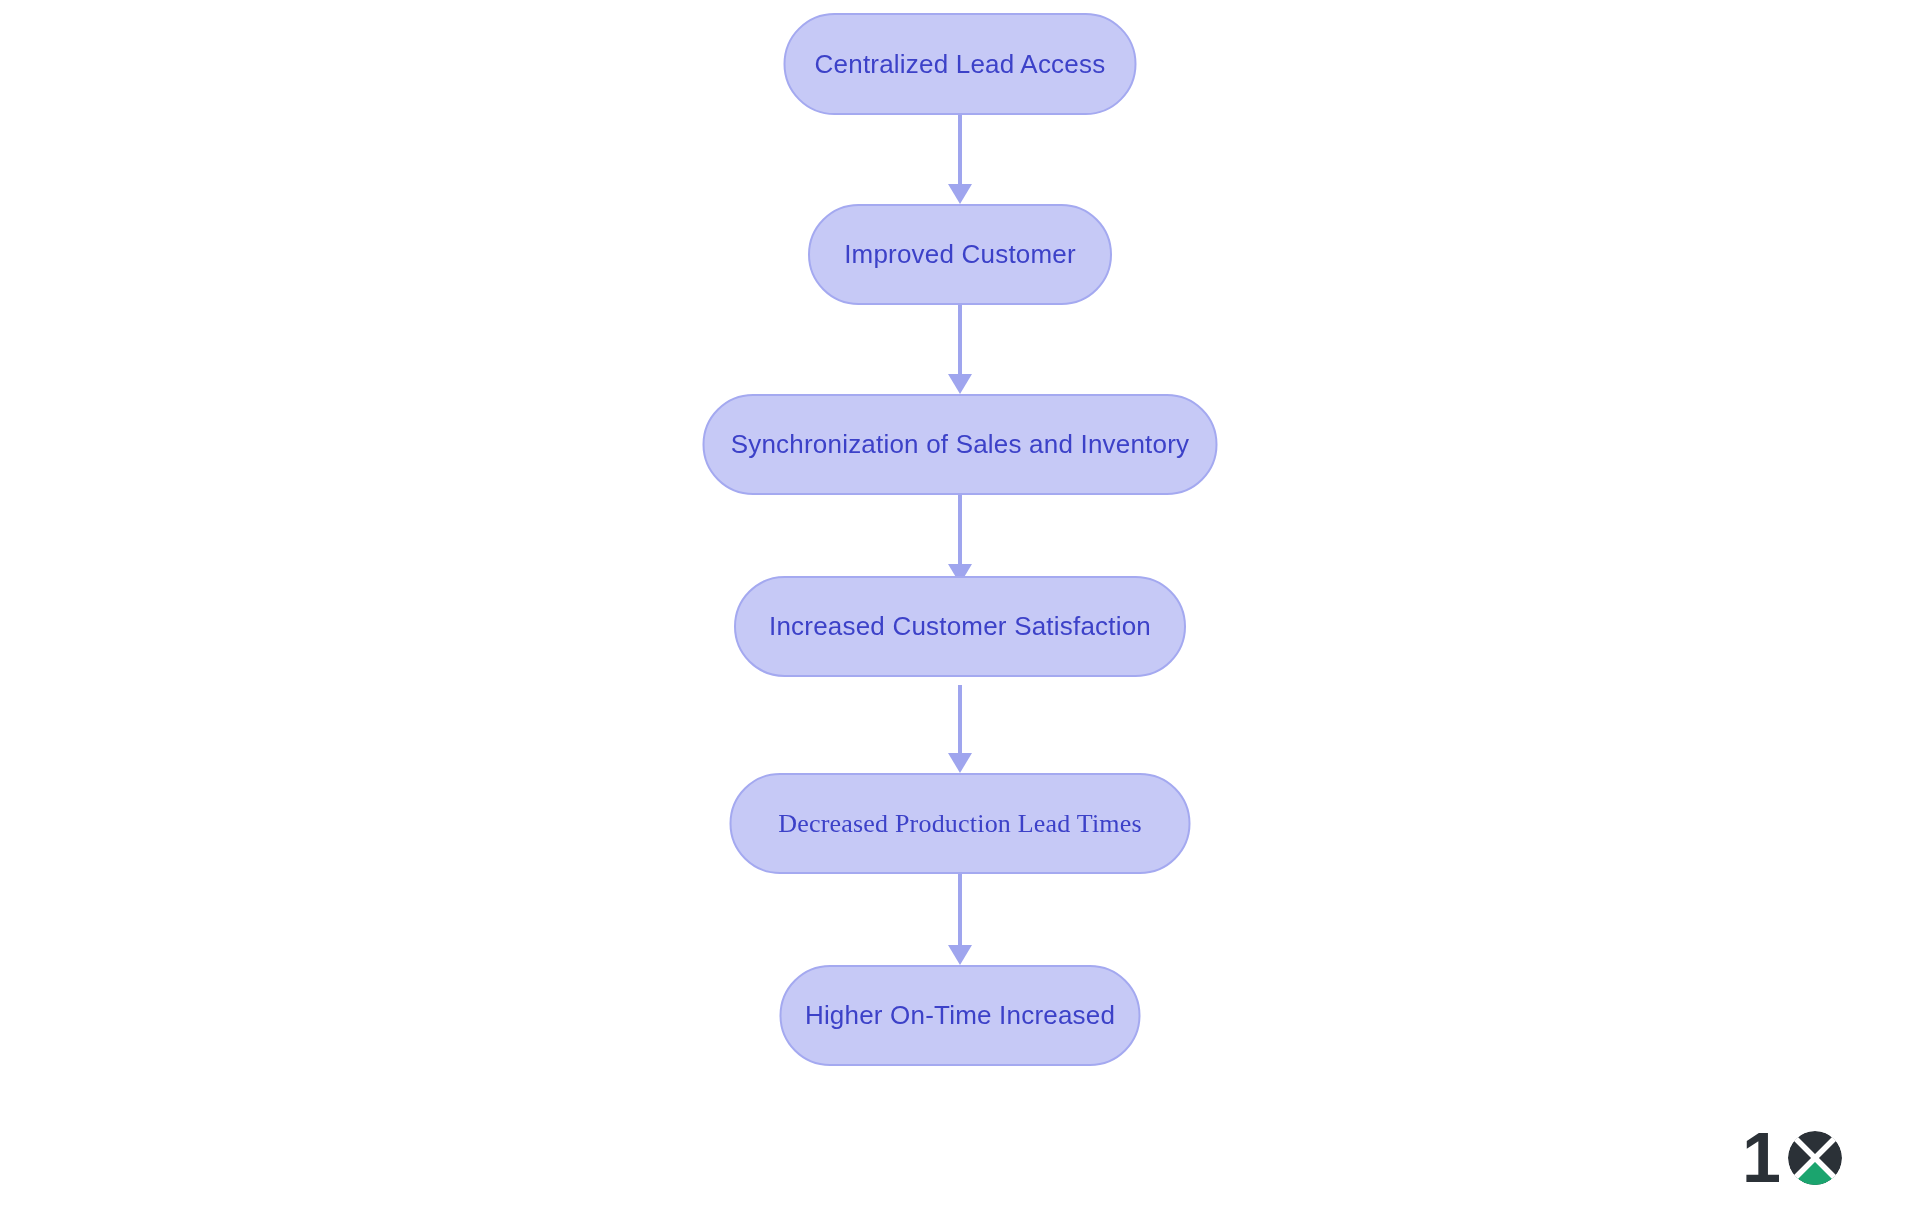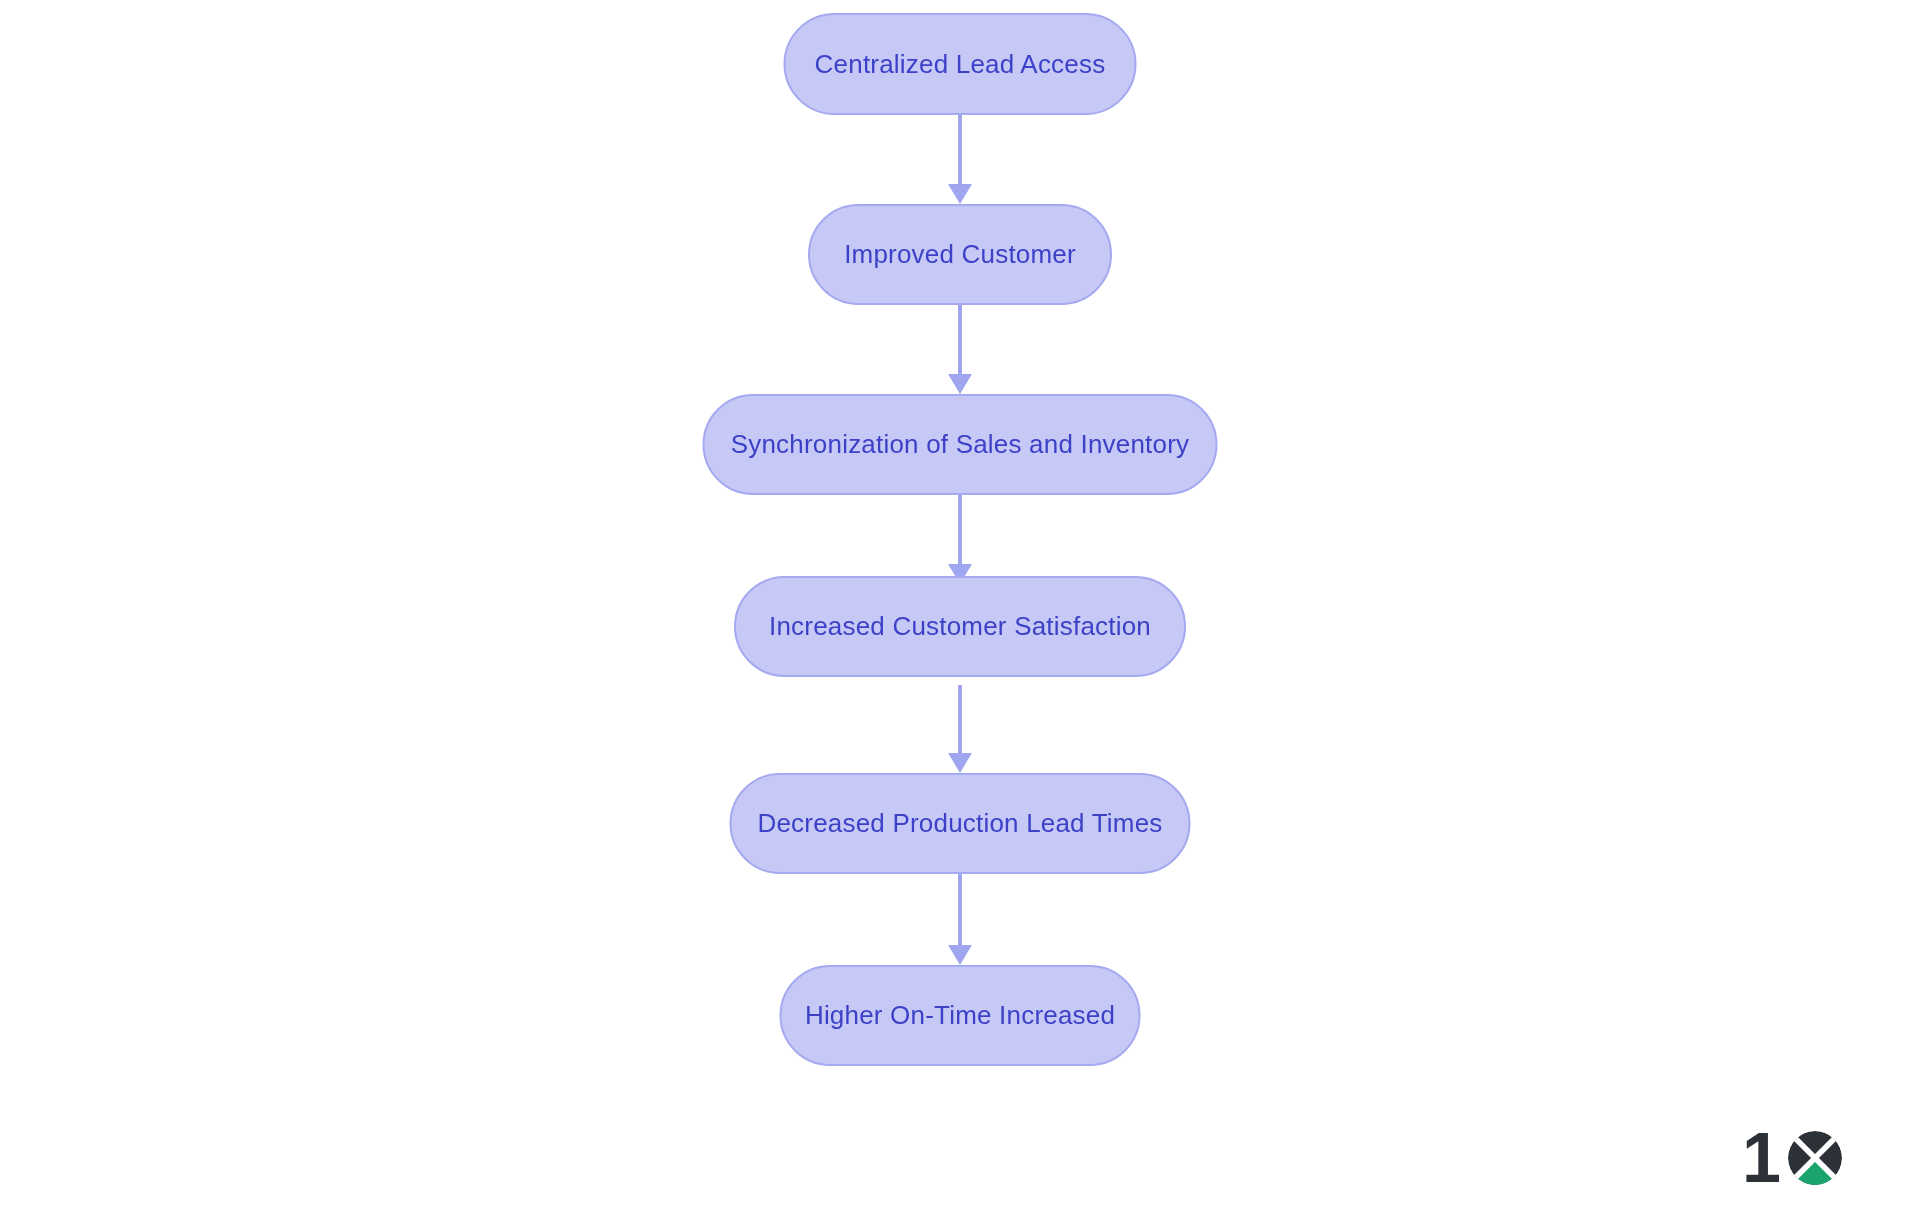--- a/index.html
+++ b/index.html
@@ -31,21 +31,21 @@
     align-items: center;
     justify-content: center;
     text-align: center;
     box-sizing: border-box;
     white-space: nowrap;
   }
   .n0 { top: 13px;  width: 353px; height: 102px; }
   .n1 { top: 204px; width: 304px; }
   .n2 { top: 394px; width: 515px; }
   .n3 { top: 576px; width: 452px; }
-  .n4 { top: 773px; width: 461px; }
+  .n4 { top: 773px; width: 461px; font-family: Liberation Serif, serif; }
   .n5 { top: 965px; width: 361px; }
 
   
   .connector {
     position: absolute;
     left: 948px;
     width: 24px;
     display: flex;
     flex-direction: column;
     align-items: center;

